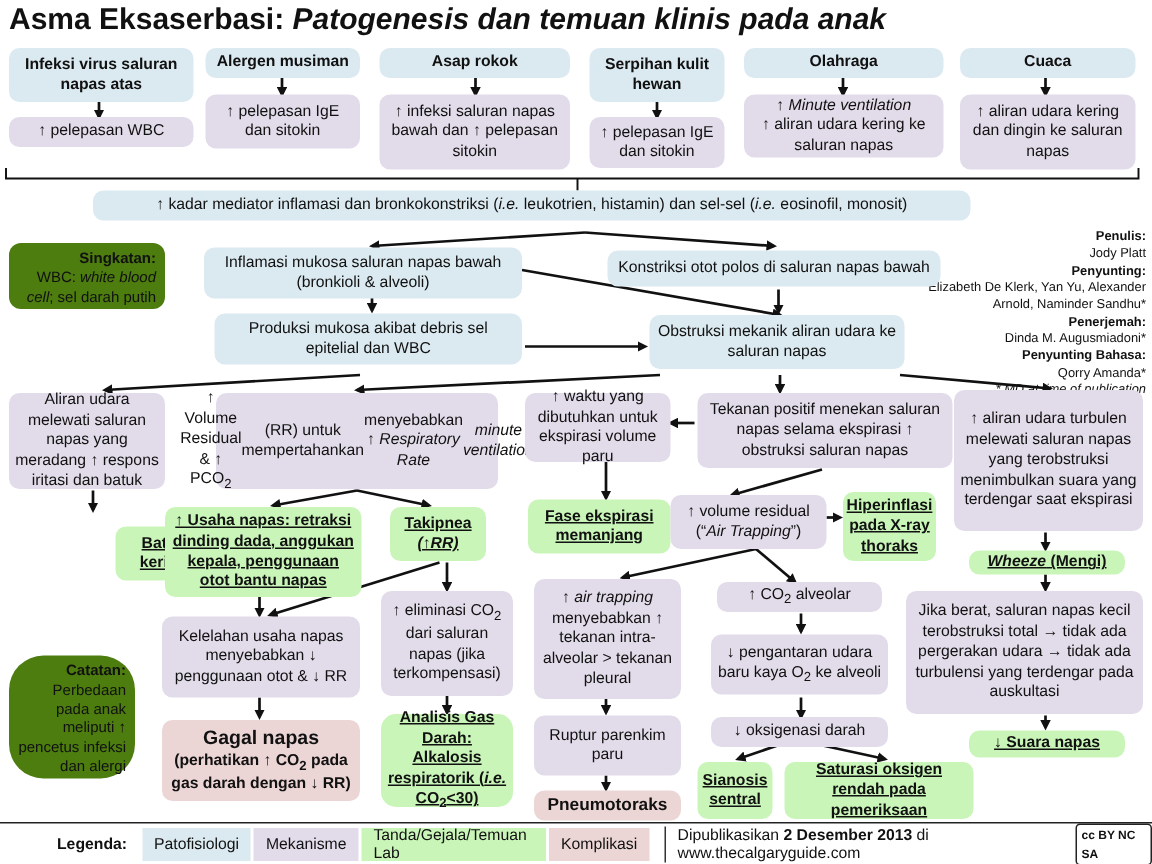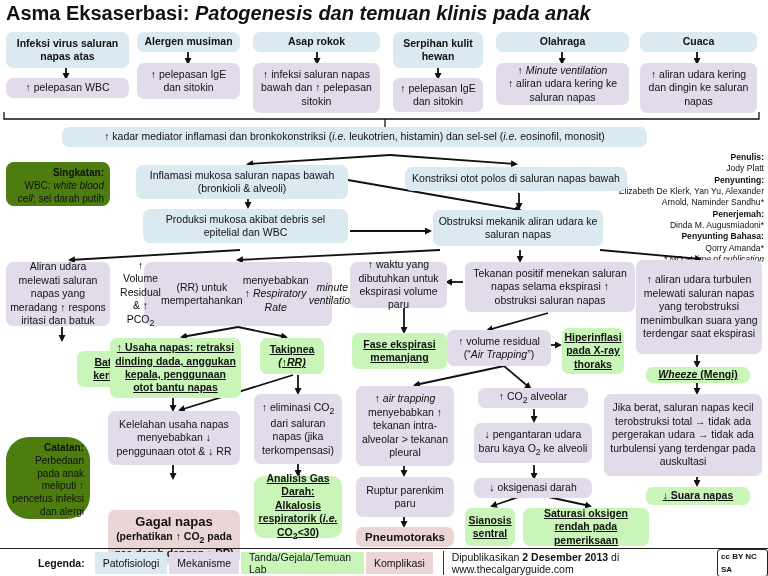--- a/index.html
+++ b/index.html
@@ -207,21 +207,21 @@
     <span>↑ Usaha napas: retraksi dinding dada, anggukan kepala, penggunaan otot bantu napas</span>
   </div>
 <div class="box tanda u" style="left:260px;top:338px;width:64px;height:36px;flex-direction:column;">
   <span>Takipnea</span>
     <i>(↑RR)</i>
 </div>
 
 <div class="box meka" style="left:108px;top:411px;width:132px;height:54px;">
     <span>Kelelahan usaha napas menyebabkan ↓ penggunaan otot &amp; ↓ RR</span>
   </div>
-<div class="box komp" style="left:108px;top:480px;width:132px;height:54px;flex-direction:column;margin-top:30px;">
+<div class="box komp" style="left:108px;top:480px;width:132px;height:54px;flex-direction:column;">
   <span class="b" style="font-size:13px;">Gagal napas</span>
   <span class="b"><span>(perhatikan ↑ CO</span><sub>2</sub><span> pada gas darah dengan ↓ RR)</span></span>
 </div>
 
 <div class="box meka" style="left:254px;top:394px;width:88px;height:70px;">
   <span><span>↑ eliminasi CO</span><sub>2</sub><span> dari saluran napas (jika terkompensasi)</span></span>
 </div>
 <div class="box tanda u" style="left:254px;top:476px;width:88px;height:62px;border-radius:10px;">
   <span><span>Analisis Gas Darah: Alkalosis respiratorik (</span><i>i.e.</i><span> CO</span><sub>2</sub><span>&lt;30)</span></span>
 </div>

